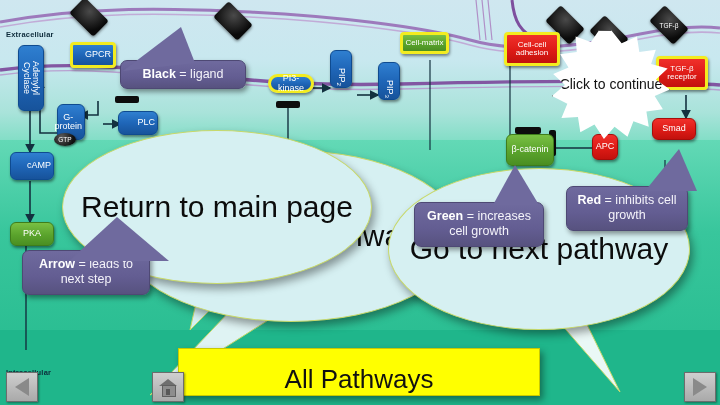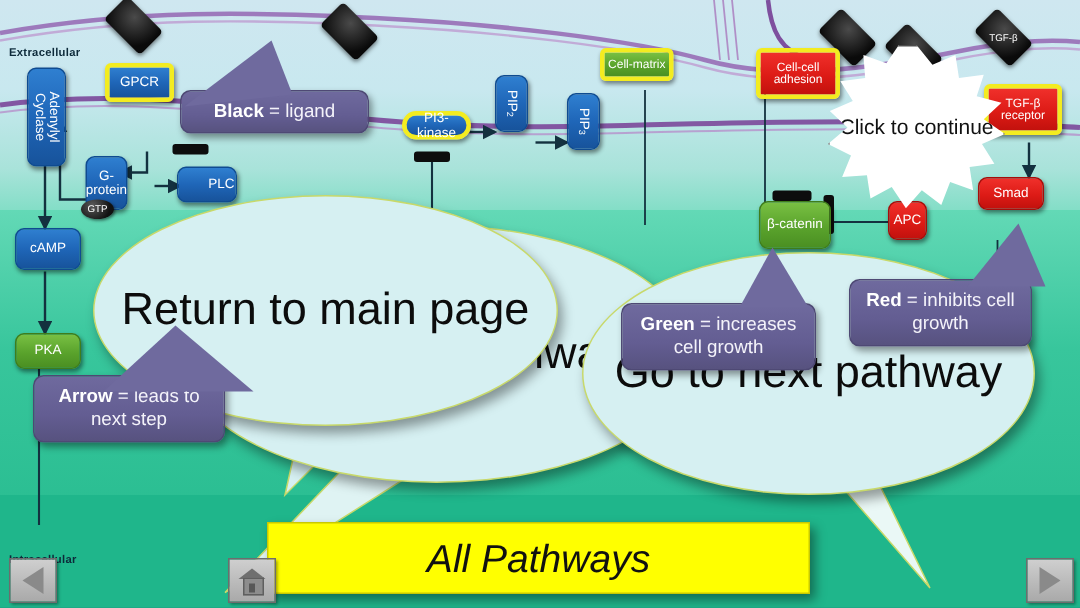--- a/index.html
+++ b/index.html
@@ -42,20 +42,21 @@
     text-align:center;line-height:1.02;
     border-radius:6px;
     color:#ffffff;
     font-size:9px;font-weight:normal;
     box-shadow:1px 2px 3px rgba(0,0,0,.45);
     padding:1px 2px;
   }
   .node.blue{
     background:linear-gradient(180deg,#2f7fd0 0%,#1f66b8 50%,#17539b 100%);
     border:1px solid #0f4b90;
+    justify-content:flex-end;
   }
   .node.green{
     background:linear-gradient(180deg,#79c043 0%,#5aa32c 55%,#4a8f22 100%);
     border:1px solid #3f7d1b;
   }
   .node.red{
     background:linear-gradient(180deg,#f0302b 0%,#dd1b16 55%,#c2110d 100%);
     border:1px solid #a60d0a;
   }
   .node.receptor{
@@ -136,24 +137,23 @@
     );
     box-shadow:2px 3px 6px rgba(0,0,0,.35);
   }
 
   
   .allpath{
     position:absolute;
     background:#ffff00;
     border:1px solid #c9c900;
     color:#111;
-    display:flex;align-items:center;justify-content:center;
+    display:flex;align-items:flex-end;justify-content:center;
     font-size:26px;
     box-shadow:3px 4px 7px rgba(0,0,0,.4);
-    font-style:italic;
   }
   .navbtn{
     position:absolute;width:30px;height:28px;
     background:linear-gradient(180deg,#cfcfcf,#a9a9a9);
     border:1px solid #6d6d6d;
     display:flex;align-items:center;justify-content:center;
     box-shadow:1px 1px 2px rgba(0,0,0,.4);
   }
   .tri-left{width:0;height:0;border-top:9px solid transparent;border-bottom:9px solid transparent;border-right:14px solid #8a8a8a;}
   .tri-right{width:0;height:0;border-top:9px solid transparent;border-bottom:9px solid transparent;border-left:14px solid #8a8a8a;}

